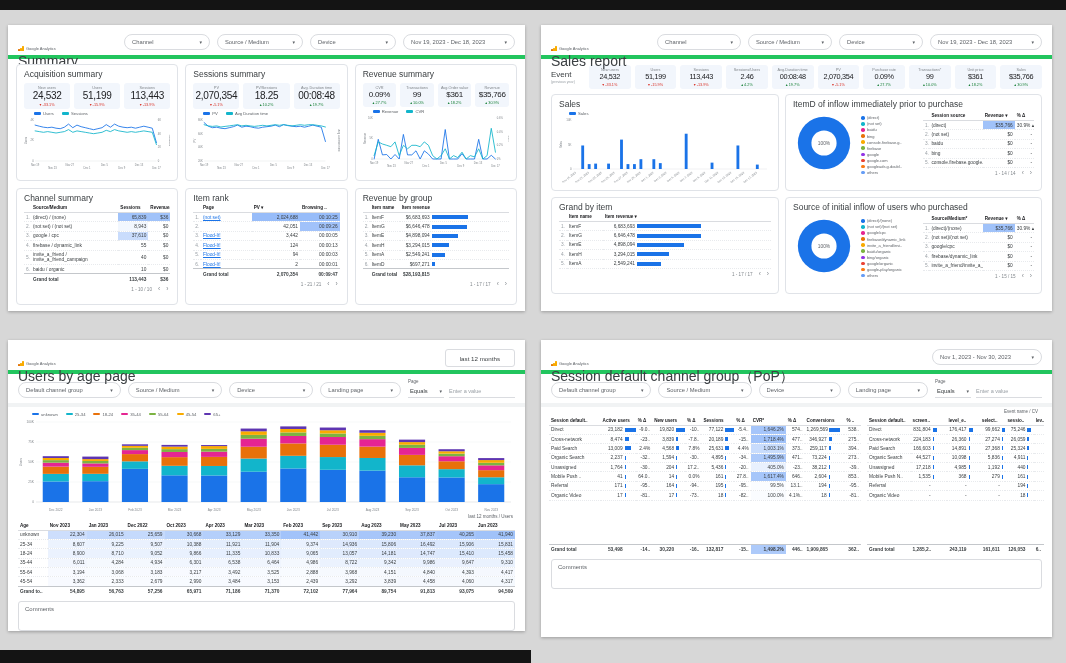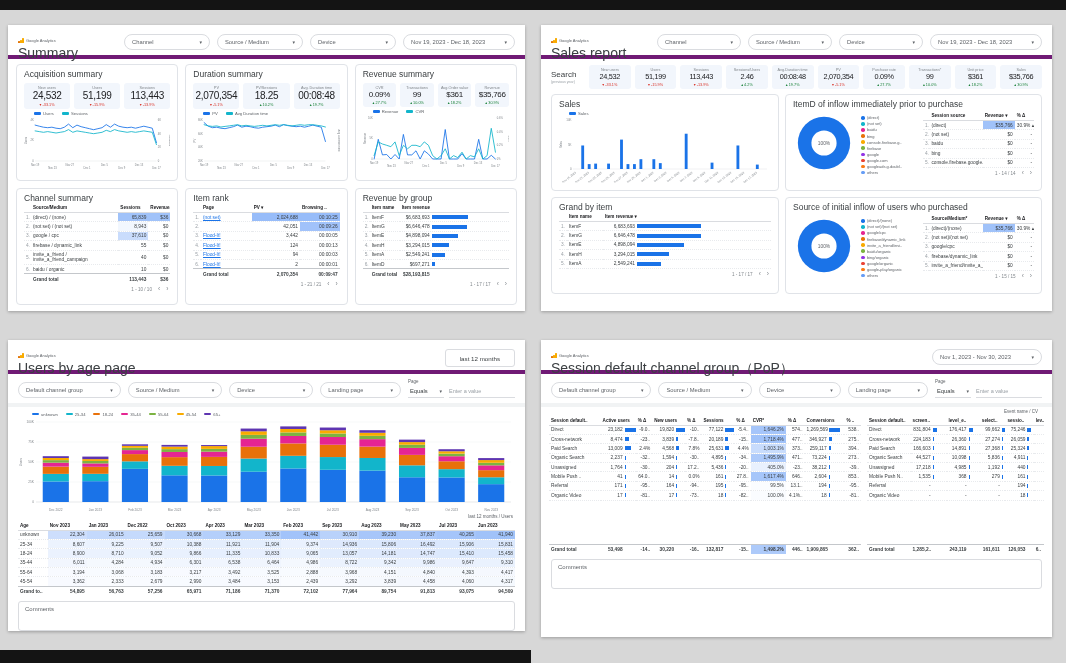--- a/index.html
+++ b/index.html
@@ -5,21 +5,21 @@
   *{box-sizing:border-box;margin:0;padding:0}
   html,body{width:1066px;height:663px}
   body{position:relative;background:#d7d7d7;font-family:"Liberation Sans",sans-serif;overflow:hidden}
   .bar-top{position:absolute;left:0;top:0;width:1066px;height:10px;background:#141414}
   .bar-bottom{position:absolute;left:0;top:650px;width:531px;height:13px;background:#141414}
   .panel{position:absolute;background:#fff;box-shadow:0 1px 3px rgba(0,0,0,.28)}
   #p-summary{left:8px;top:25px;width:517px;height:286px}
   #p-sales{left:541px;top:25px;width:511px;height:286px}
   #p-age{left:8px;top:340px;width:517px;height:291px}
   #p-pop{left:541px;top:340px;width:511px;height:297px}
-  .phead{position:relative;height:34px;padding:12px 10px 2px;border-bottom:4px solid #701a75}
+  .phead{position:relative;height:34px;padding:20px 10px 2px;border-bottom:4px solid #22c55e}
   .brand{display:flex;align-items:flex-end;gap:2px;height:6px}
   .brand-txt{font-size:4px;color:#5f6368}
   .ga-icon{display:inline-flex;align-items:flex-end;gap:0.6px;height:5px}
   .ga-icon i{display:block;width:1.6px;background:#f9ab00;border-radius:0.5px}
   .ga-icon .b1{height:2.2px;background:#e37400}
   .ga-icon .b2{height:3.4px}
   .ga-icon .b3{height:5px}
   .ptitle{font-size:14px;color:#3c4043;margin-top:2px;white-space:nowrap}
   .filters{position:absolute;right:10px;top:9px;display:flex;gap:7px;align-items:center}
   .pill{display:flex;align-items:center;justify-content:space-between;border:1px solid #dadce0;border-radius:9px;height:16px;padding:0 7px;font-size:5.8px;color:#5f6368;background:#fff;white-space:nowrap;cursor:pointer}
@@ -165,21 +165,21 @@
             <text x="124.28571428571428" y="48.6" font-size="2.9" fill="#80868b" font-family="Liberation Sans, sans-serif" text-anchor="middle">Dec 13</text>
             <text x="143" y="52.2" font-size="2.9" fill="#80868b" font-family="Liberation Sans, sans-serif" text-anchor="middle">Dec 17</text>
             <text x="2.8" y="23.5" font-size="2.8" fill="#80868b" font-family="Liberation Sans, sans-serif" text-anchor="middle" transform="rotate(-90 2.8 23.5)">Users</text>
             <text x="156.5" y="23.5" font-size="2.8" fill="#80868b" font-family="Liberation Sans, sans-serif" text-anchor="middle" transform="rotate(90 156.5 23.5)">Sessions</text>
             <polyline points="12.0,8.1 16.5,9.2 21.0,10.2 25.6,10.7 30.1,10.2 34.6,11.2 39.1,11.7 43.6,10.2 48.1,7.1 52.7,10.7 57.2,8.1 61.7,9.7 66.2,10.7 70.7,11.7 75.2,12.7 79.8,11.7 84.3,10.7 88.8,7.6 93.3,10.2 97.8,7.1 102.3,9.2 106.9,10.2 111.4,10.7 115.9,10.2 120.4,11.2 124.9,10.2 129.4,9.2 134.0,10.2 138.5,11.2 143.0,25.6" fill="none" stroke="#1a73e8" stroke-width="0.9" stroke-linejoin="round" stroke-linecap="round"></polyline>
             <polyline points="12.0,13.9 16.5,14.6 21.0,15.3 25.6,14.6 30.1,15.3 34.6,16.0 39.1,15.3 43.6,14.6 48.1,12.6 52.7,15.3 57.2,13.9 61.7,14.6 66.2,15.3 70.7,16.0 75.2,16.7 79.8,16.0 84.3,15.3 88.8,13.3 93.3,14.6 97.8,12.6 102.3,13.9 106.9,14.6 111.4,15.3 115.9,14.6 120.4,15.3 124.9,14.6 129.4,13.9 134.0,14.6 138.5,15.3 143.0,27.6" fill="none" stroke="#12b5cb" stroke-width="0.9" stroke-linejoin="round" stroke-linecap="round"></polyline>
           </svg>
         </div>
     </div>
     <div class="card">
-      <div class="ctitle">Duration summary</div>
+      <div class="ctitle">Sessions summary</div>
       <div class="kpirow">
           <div class="kpi">
             <div class="klabel">PV</div>
             <div class="kval">2,070,354</div>
             <div class="kdelta neg">▾ -5.1%</div>
           </div>
           <div class="kpi">
             <div class="klabel">PV/Sessions</div>
             <div class="kval">18.25</div>
             <div class="kdelta pos">▴ 10.2%</div>
@@ -544,21 +544,21 @@
           <div class="caret">▾</div>
         </div>
         <div class="pill" style="width: 112px;">
           <div class="pl">Nov 19, 2023 - Dec 18, 2023</div>
           <div class="caret">▾</div>
         </div>
       </div>
   </header>
   <div class="kpistrip">
     <div class="totalbox">
-      <div class="totallbl">Search</div>
+      <div class="totallbl">Event</div>
       <div class="totalsub">(previous year)</div>
     </div>
     <div class="kpirow">
         <div class="kpi">
           <div class="klabel">New users</div>
           <div class="kval">24,532</div>
           <div class="kdelta neg">▾ -33.1%</div>
         </div>
         <div class="kpi">
           <div class="klabel">Users</div>

